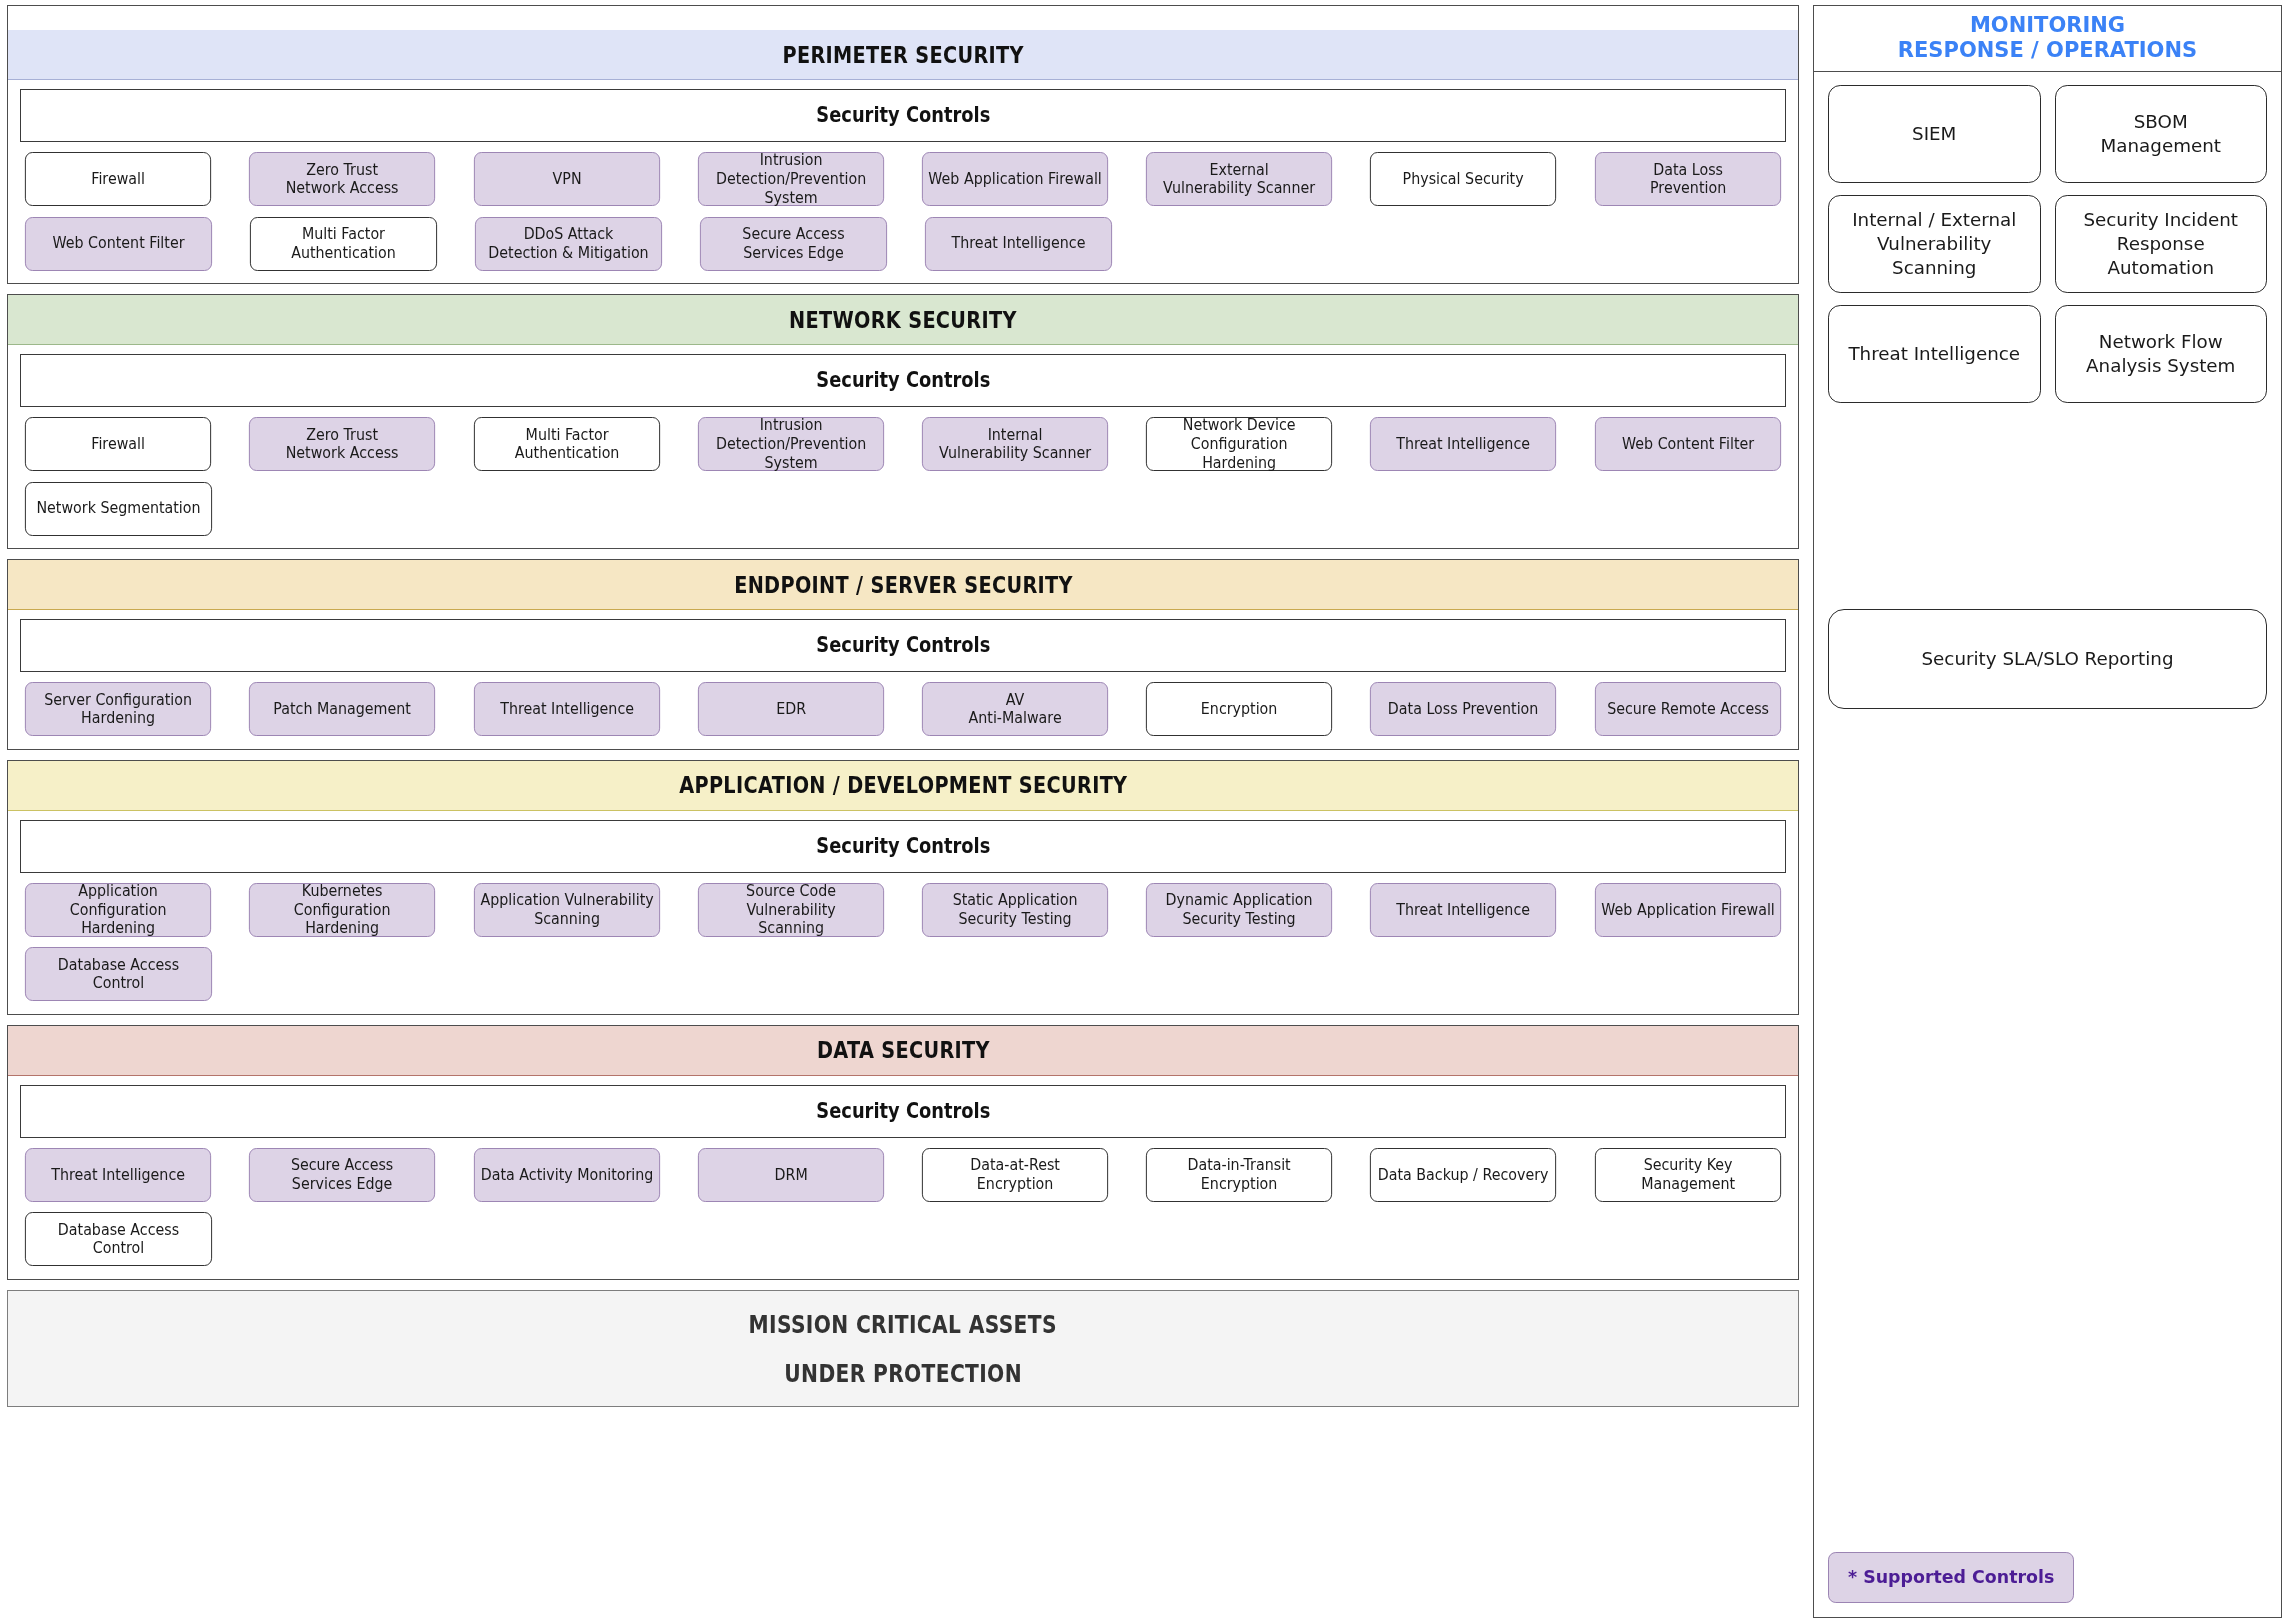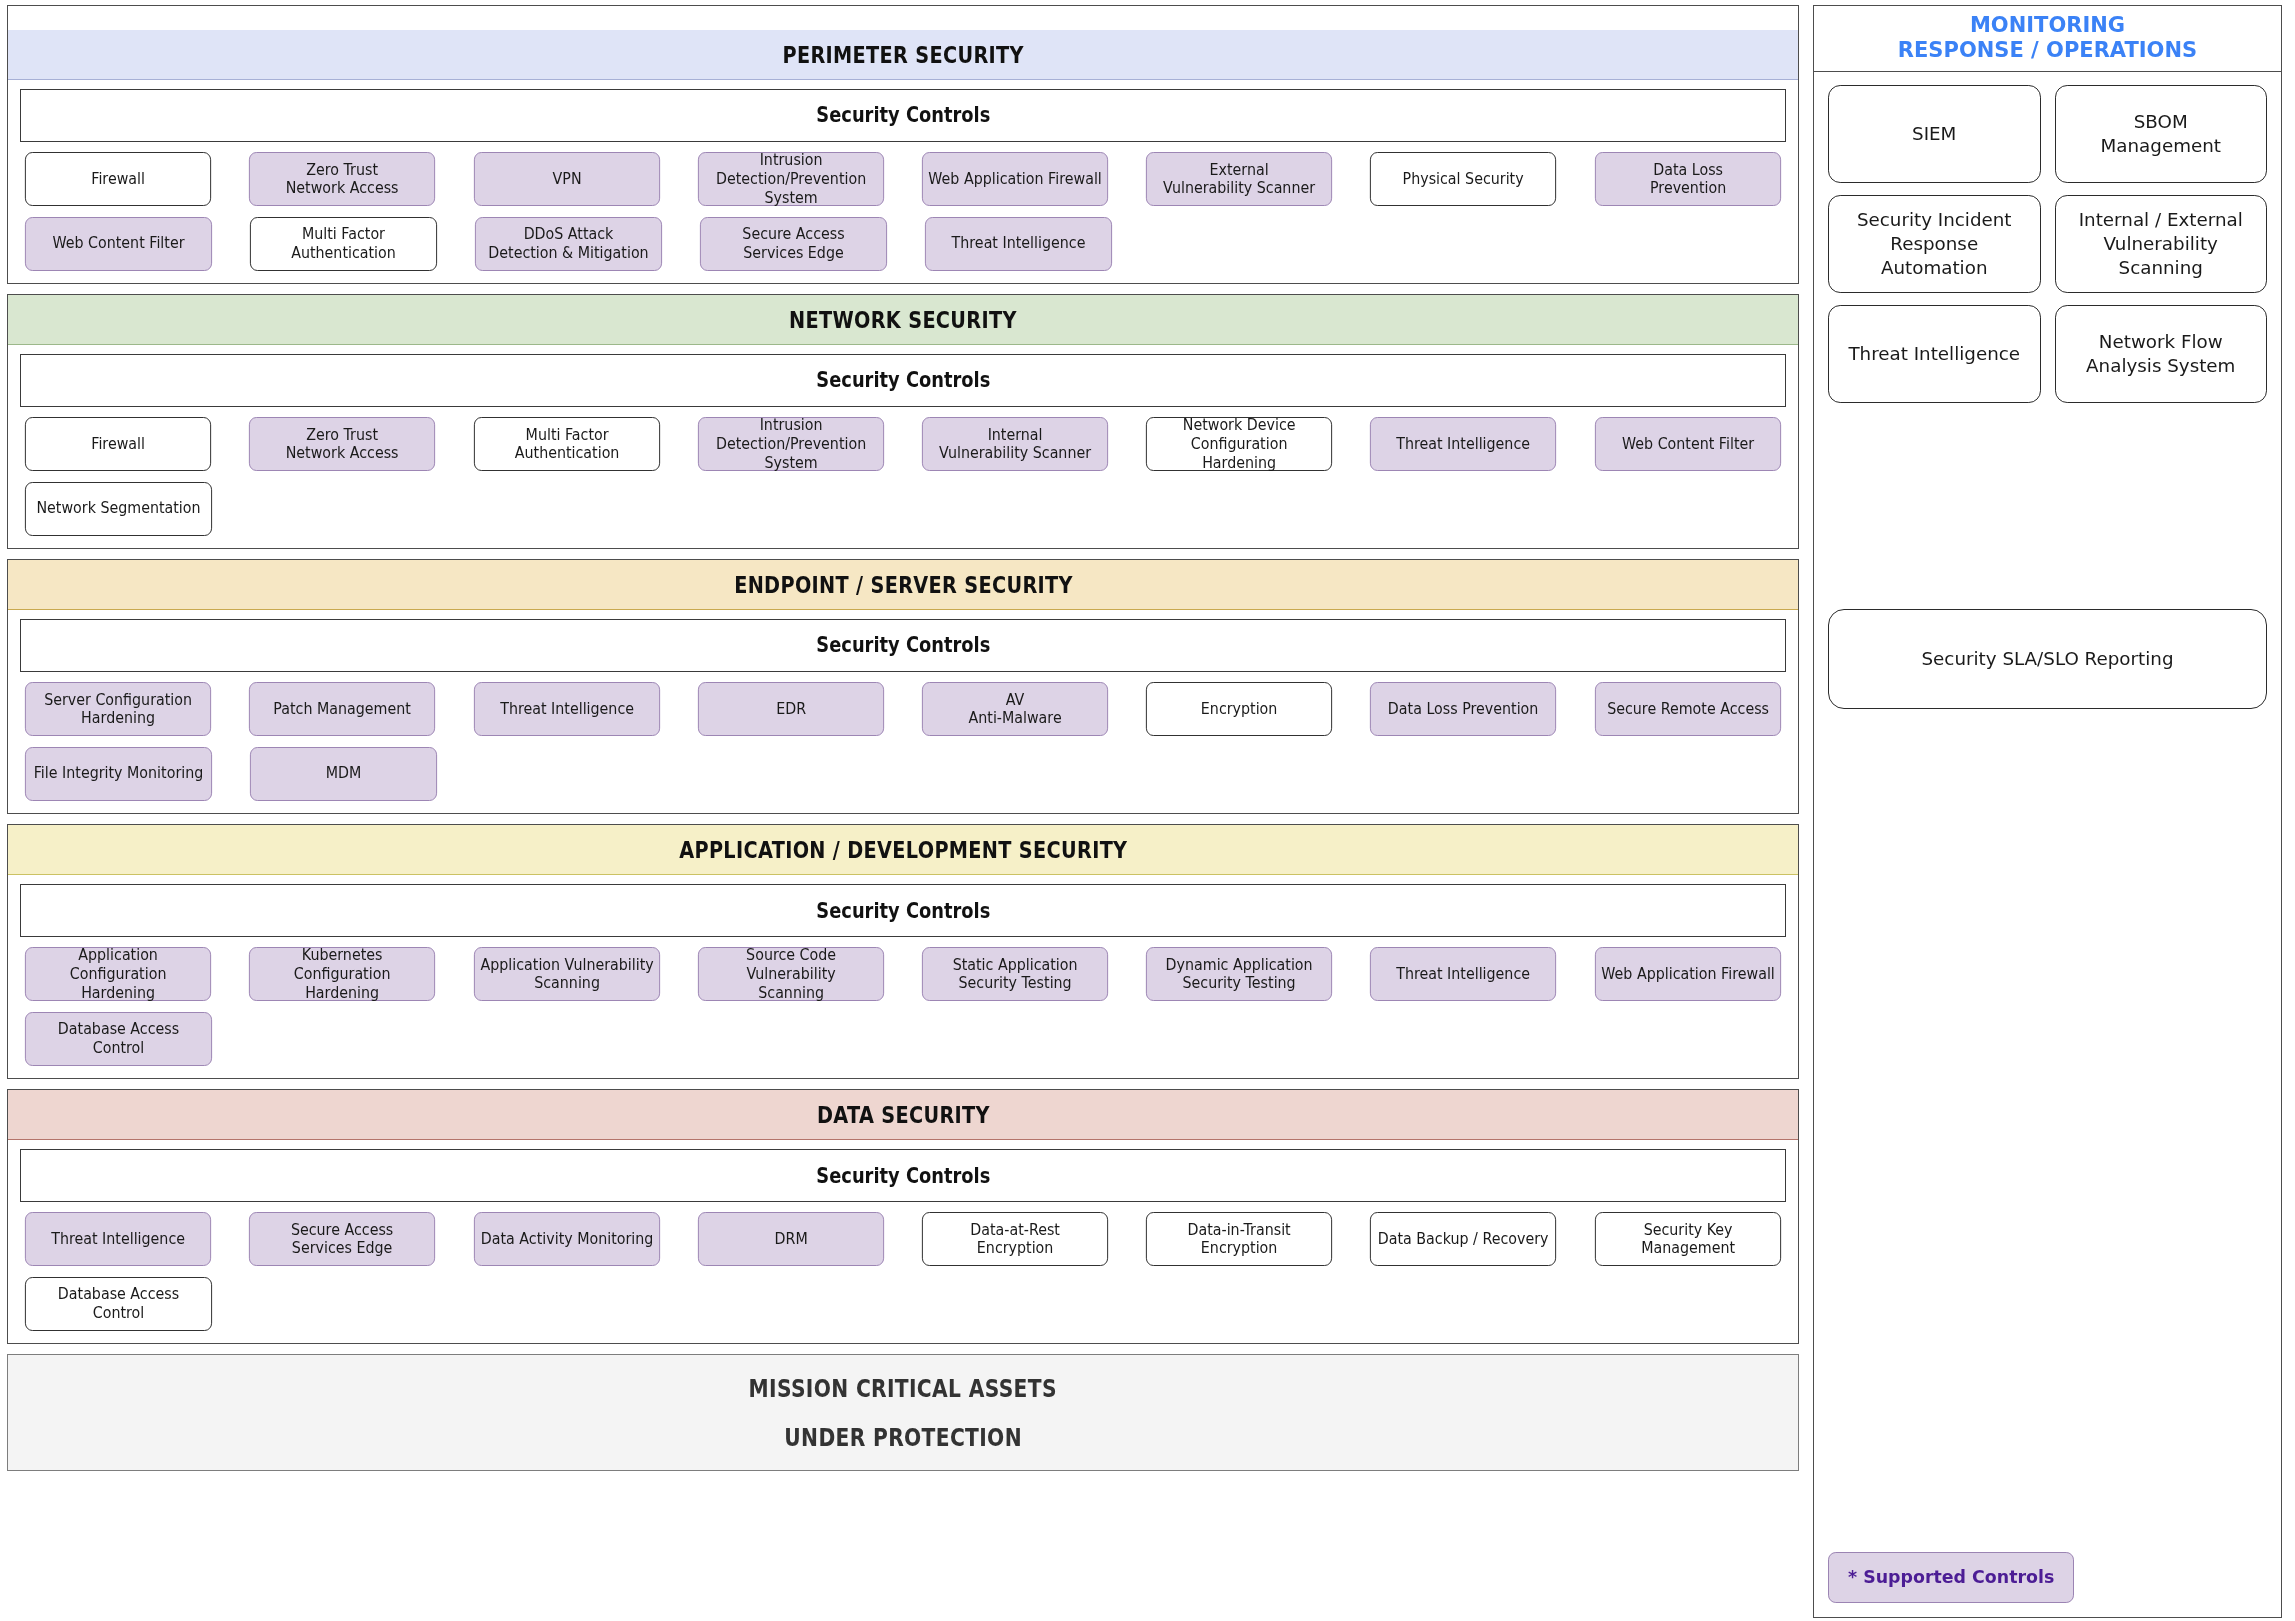--- a/index.html
+++ b/index.html
@@ -277,24 +277,20 @@
         <div class="chip-row">
           <div class="chip supported">Server Configuration<br>Hardening</div>
           <div class="chip supported">Patch Management</div>
           <div class="chip supported">Threat Intelligence</div>
           <div class="chip supported">EDR</div>
           <div class="chip supported">AV<br>Anti-Malware</div>
           <div class="chip core">Encryption</div>
           <div class="chip supported">Data Loss Prevention</div>
           <div class="chip supported">Secure Remote Access</div>
         </div>
-        <div class="chip-row">
-          <div class="chip supported">File Integrity Monitoring</div>
-          <div class="chip supported">MDM</div>
-        </div>
       </div>
     </div>
 
     <div class="layer">
       <div class="layer-header hdr-appdev">
         <div class="layer-header-title">APPLICATION / DEVELOPMENT SECURITY</div>
       </div>
       <div class="layer-body">
         <div class="controls-bar">
           <span class="controls-bar-label">Security Controls</span>
@@ -349,22 +345,22 @@
   <div class="right-col">
     <div class="ops-panel">
       <div class="ops-header">
         <div class="ops-header-line">MONITORING</div>
         <div class="ops-header-line">RESPONSE / OPERATIONS</div>
       </div>
       <div class="ops-body">
         <div class="ops-grid">
           <div class="ops-card">SIEM</div>
           <div class="ops-card">SBOM<br>Management</div>
+          <div class="ops-card">Internal / External<br>Vulnerability Scanning</div>
           <div class="ops-card">Security Incident<br>Response Automation</div>
-          <div class="ops-card">Internal / External<br>Vulnerability Scanning</div>
           <div class="ops-card">Threat Intelligence</div>
           <div class="ops-card">Network Flow<br>Analysis System</div>
         </div>
         <div class="ops-wide">Security SLA/SLO Reporting</div>
         <div class="ops-spacer"></div>
         <div class="legend-row">
           <span class="legend-chip">* Supported Controls</span>
         </div>
       </div>
     </div>

